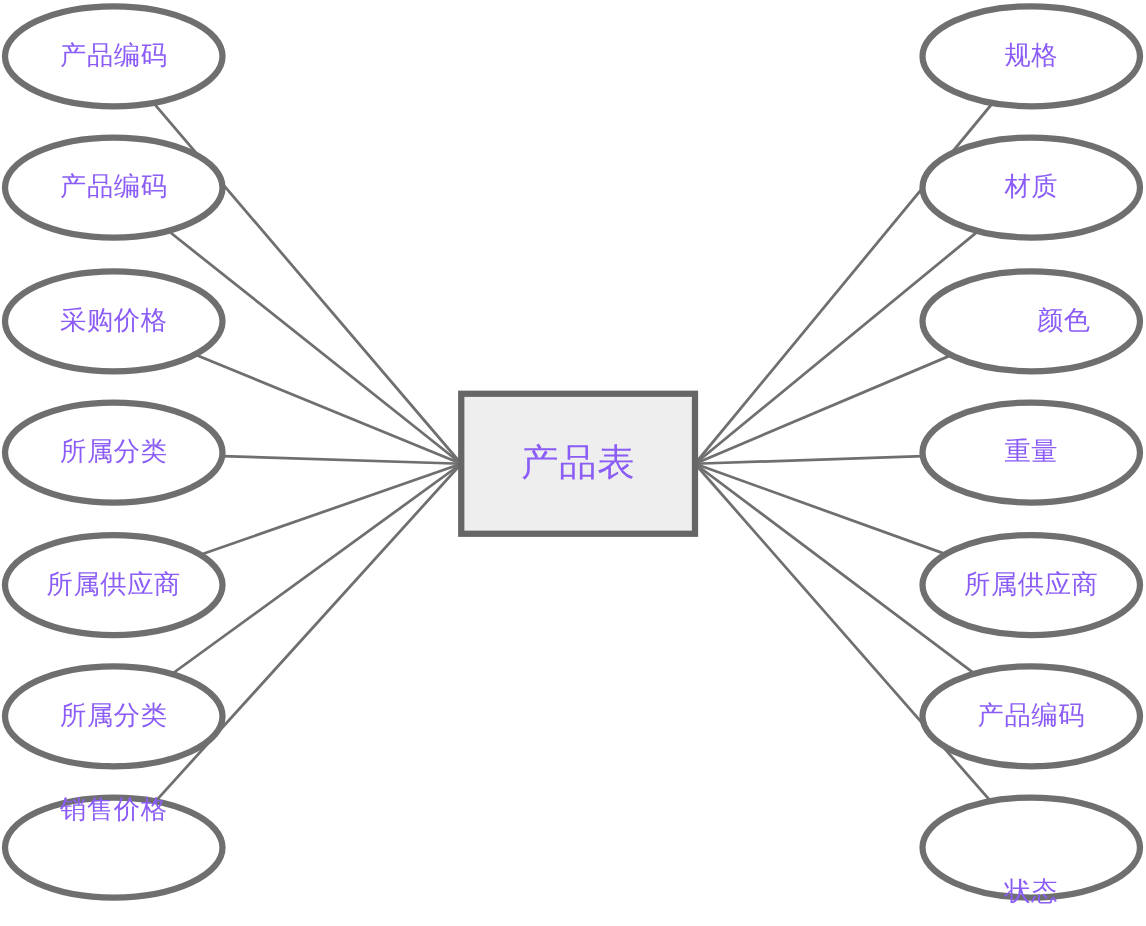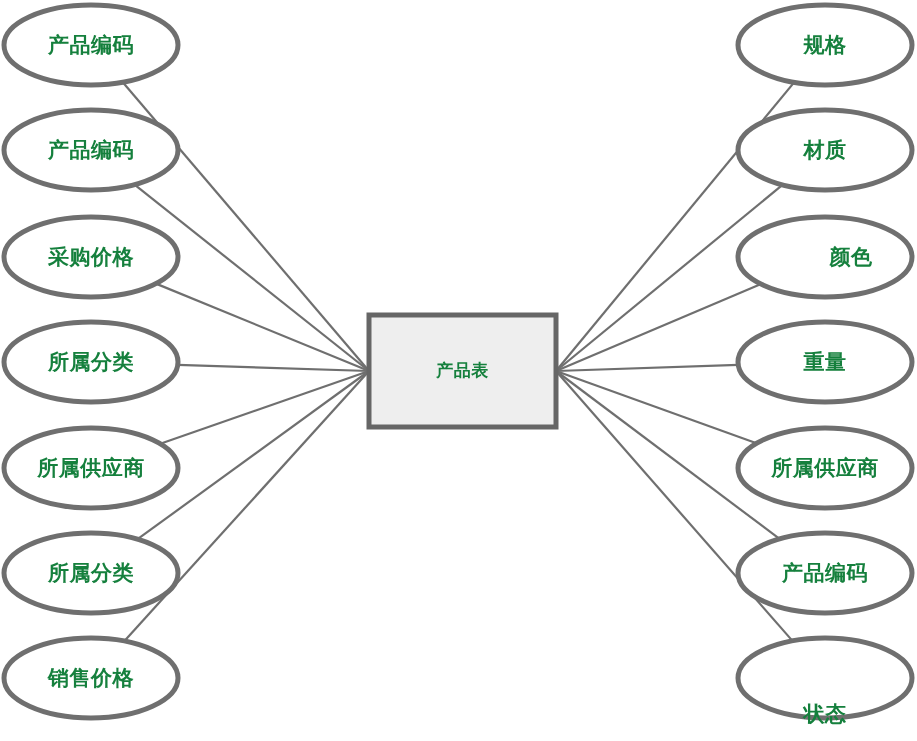--- a/index.html
+++ b/index.html
@@ -22,30 +22,29 @@
     top: 0;
     left: 0;
     width: 917px;
     height: 741px;
   }
   .node-label {
     position: absolute;
     display: flex;
     align-items: center;
     justify-content: center;
-    color: #15803d;
+    color: #8b5cf6;
     font-size: 21px;
     line-height: 1.2;
     white-space: nowrap;
     pointer-events: none;
     letter-spacing: 0.5px;
-    font-weight: bold;
   }
   .entity-label {
-    font-size: 17px;
+    font-size: 30px;
   }
 </style>
 </head>
 <body>
 
 <div id="diagram-canvas">
 
   <svg id="diagram-svg" viewBox="0 0 917 741" xmlns="http://www.w3.org/2000/svg">
     <g id="connector-layer">
         <line x1="122.76" y1="82.24" x2="369" y2="371" stroke="#6f6f6f" stroke-width="2.2"></line>
@@ -85,21 +84,21 @@
   </svg>
 
   <div id="label-layer">
       <div class="node-label entity-label" style="left: 369px; top: 315px; width: 187px; height: 112px;">产品表</div>
       <div class="node-label" style="left: 4px; top: 5px; width: 174px; height: 80px;">产品编码</div>
       <div class="node-label" style="left: 4px; top: 110px; width: 174px; height: 80px;">产品编码</div>
       <div class="node-label" style="left: 4px; top: 217px; width: 174px; height: 80px;">采购价格</div>
       <div class="node-label" style="left: 4px; top: 322px; width: 174px; height: 80px;">所属分类</div>
       <div class="node-label" style="left: 4px; top: 428px; width: 174px; height: 80px;">所属供应商</div>
       <div class="node-label" style="left: 4px; top: 533px; width: 174px; height: 80px;">所属分类</div>
-      <div class="node-label" style="left: 4px; top: 638px; width: 174px; height: 80px;">销售价格</div>
+      <div class="node-label" style="left: 4px; top: 608px; width: 174px; height: 80px;">销售价格</div>
       <div class="node-label" style="left: 738px; top: 5px; width: 174px; height: 80px;">规格</div>
       <div class="node-label" style="left: 738px; top: 110px; width: 174px; height: 80px; text-align: center;">材质</div>
       <div class="node-label" style="left: 764px; top: 217px; width: 174px; height: 80px;">颜色</div>
       <div class="node-label" style="left: 738px; top: 322px; width: 174px; height: 80px;">重量</div>
       <div class="node-label" style="left: 738px; top: 428px; width: 174px; height: 80px;">所属供应商</div>
       <div class="node-label" style="left: 738px; top: 533px; width: 174px; height: 80px;">产品编码</div>
       <div class="node-label" style="left: 738px; top: 674px; width: 174px; height: 80px;">状态</div>
     </div>
 
 </div>

